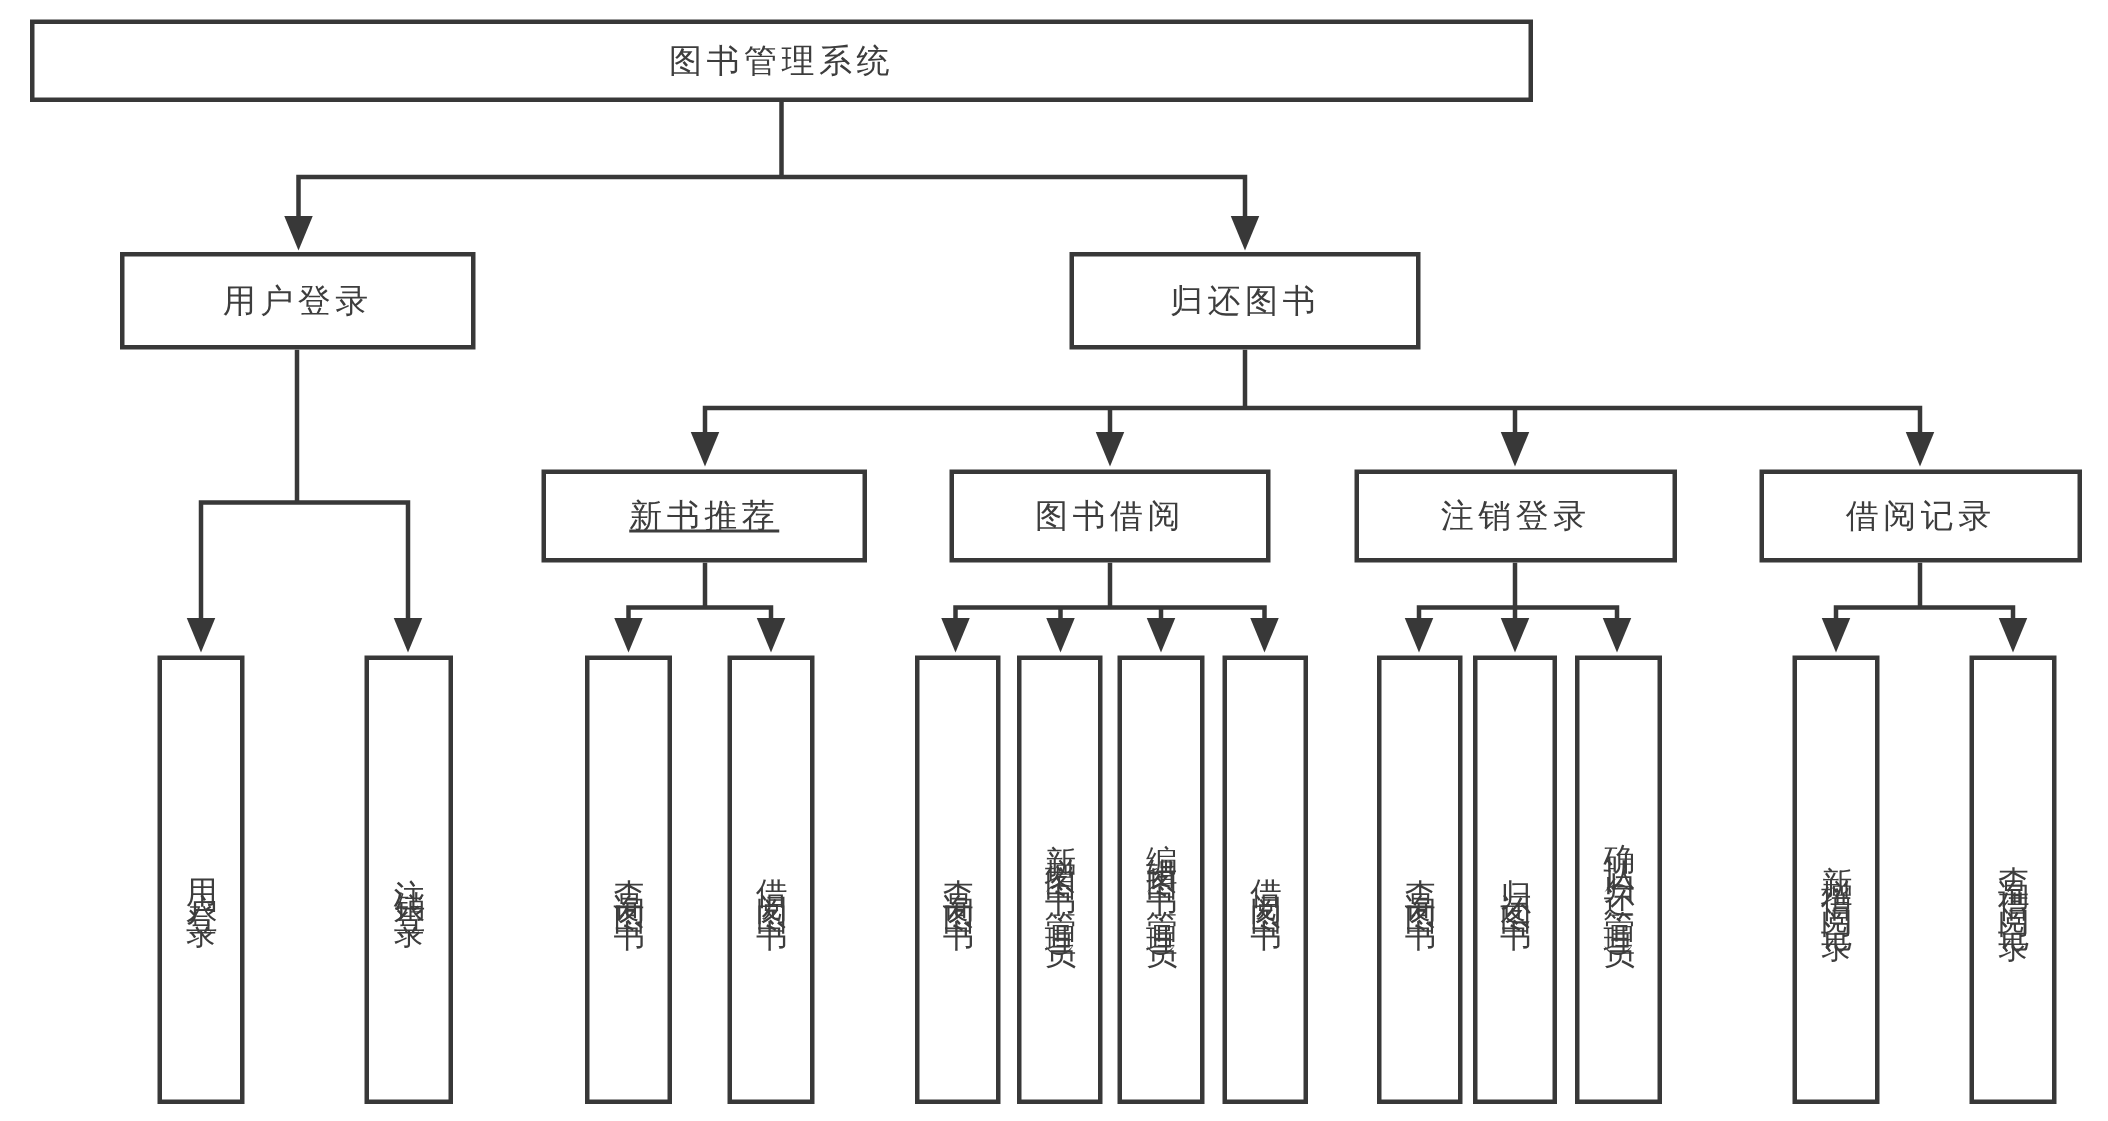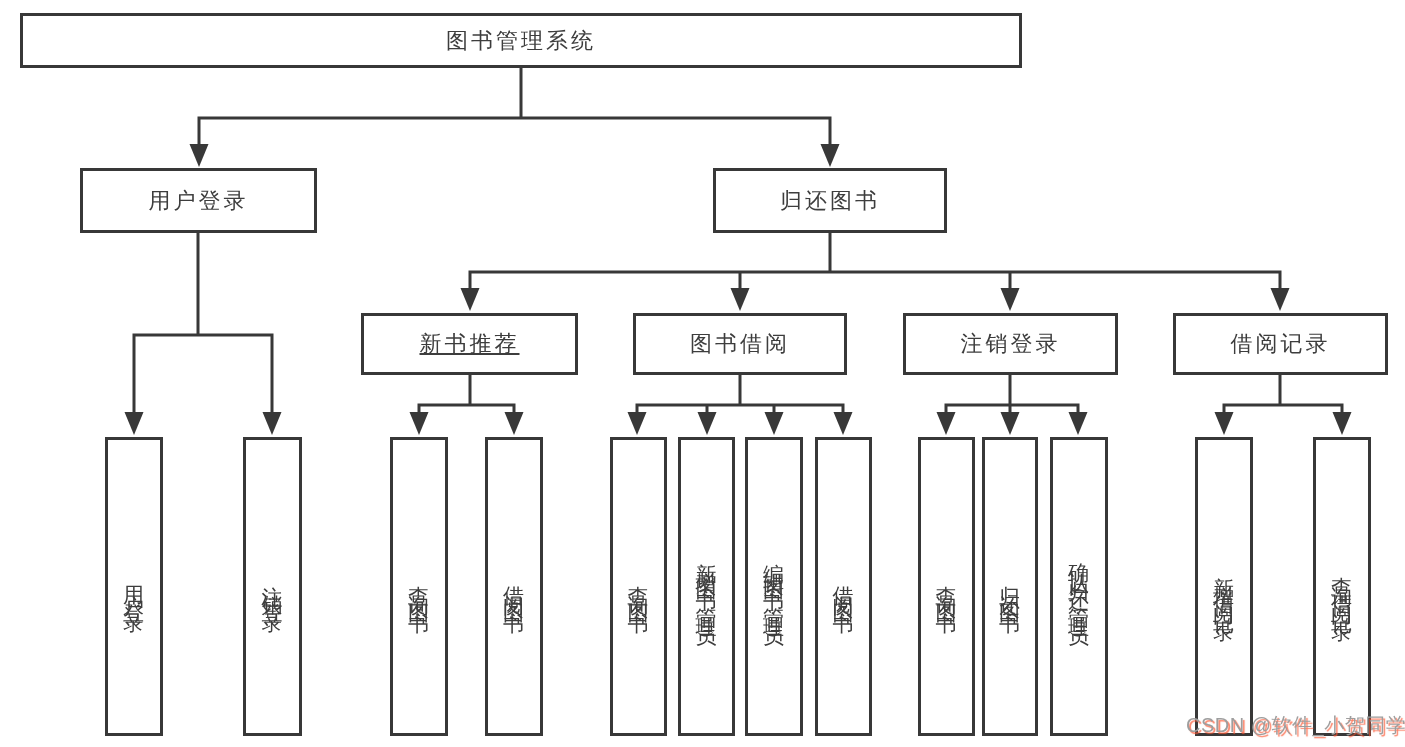--- a/index.html
+++ b/index.html
@@ -162,15 +162,14 @@
     <span class="vtext">确认归还（管理员）</span>
   </div>
 
   <div class="node v" style="left:1195px; top:437px; width:58px; height:299px;">
     <span class="vtext">新增借阅记录</span>
   </div>
   <div class="node v" style="left:1313px; top:437px; width:58px; height:299px;">
     <span class="vtext">查询借阅记录</span>
   </div>
 
-  <div class="watermark">CSDN @软件_小贺同学</div>
 
 </div>
 
 </body></html>

